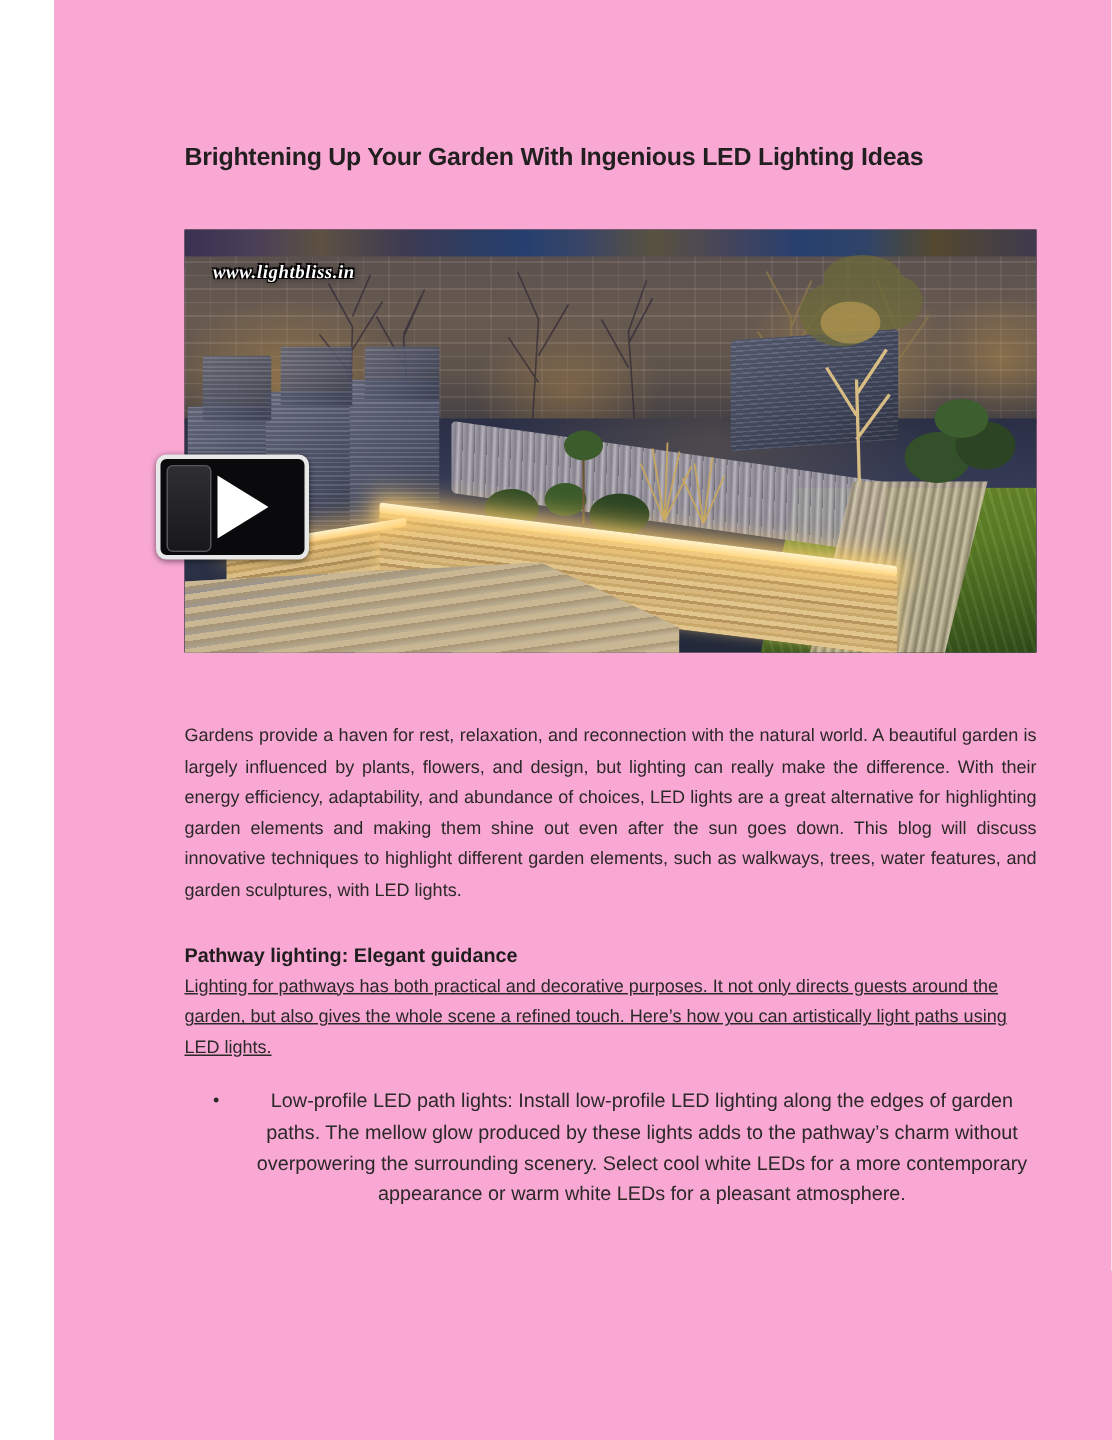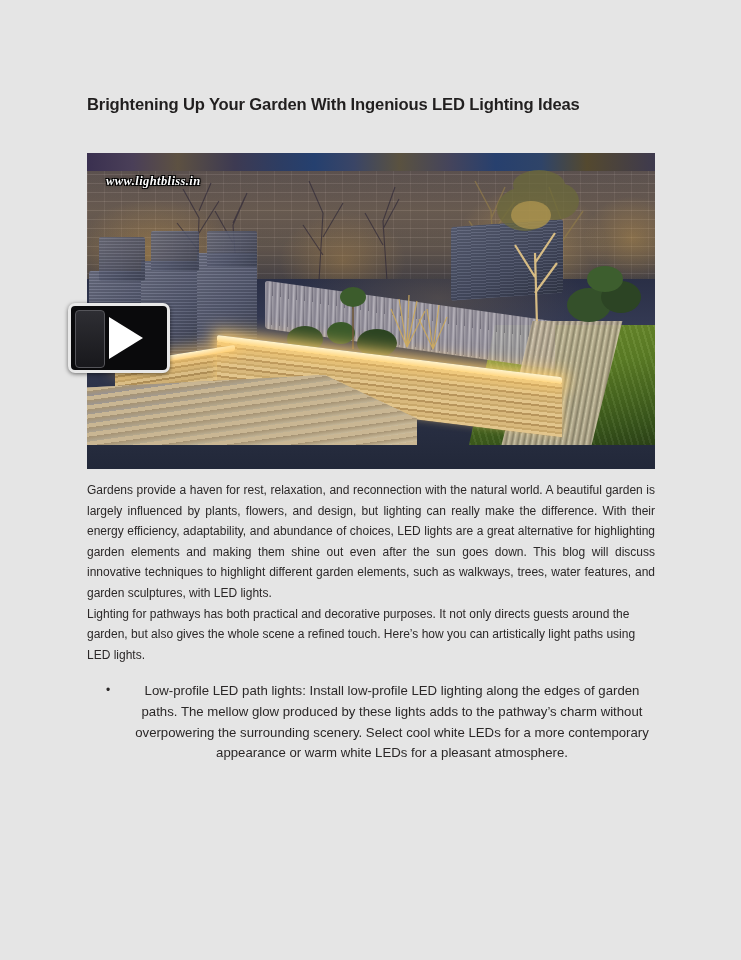--- a/index.html
+++ b/index.html
@@ -14,21 +14,22 @@
     height: 960px;
     position: relative;
     font-family: "Liberation Sans", sans-serif;
     color: #231f20;
     overflow: hidden;
   }
 
   .page {
     position: absolute;
     inset: 0;
-    background: #e5e5e5;
+    background: #f9a8d4;
+    margin-left: 36px;
   }
 
   
   .doc-title {
     position: absolute;
     left: 87px;
     top: 84px;
     width: 580px;
     font-size: 16.6px;
     font-weight: bold;
@@ -36,21 +37,21 @@
     color: #211f1f;
     line-height: 1.25;
   }
 
   
   .figure {
     position: absolute;
     left: 87px;
     top: 153px;
     width: 568px;
-    height: 316px;
+    height: 282px;
   }
 
   .photo {
     position: absolute;
     inset: 0;
     overflow: hidden;
     background: #12121e;
   }
 
   
@@ -308,20 +309,21 @@
   }
   p.para {
     margin: 0;
     font-size: 12px;
     line-height: 20.6px;
     text-align: justify;
     color: #2b2828;
   }
   p.para.ragged {
     text-align: left;
+    text-decoration: underline;
   }
   .subhead {
     margin: 23px 0 0 0;
     font-size: 13.2px;
     font-weight: bold;
     color: #1f1d1d;
     line-height: 20px;
   }
   .para-2 {
     margin-top: 17px;
@@ -435,20 +437,21 @@
 
     <div class="play-overlay" role="button" aria-label="Play video">
       <span class="play-triangle"></span>
     </div>
   </figure>
 
   <div class="body-col">
 
     <p class="para">Gardens provide a haven for rest, relaxation, and reconnection with the natural world. A beautiful garden is largely influenced by plants, flowers, and design, but lighting can really make the difference. With their energy efficiency, adaptability, and abundance of choices, LED lights are a great alternative for highlighting garden elements and making them shine out even after the sun goes down. This blog will discuss innovative techniques to highlight different garden elements, such as walkways, trees, water features, and garden sculptures, with LED lights.</p>
 
+    <h2 class="subhead">Pathway lighting: Elegant guidance</h2>
 
     <p class="para ragged para-2">Lighting for pathways has both practical and decorative purposes. It not only directs guests around the garden, but also gives the whole scene a refined touch. Here’s how you can artistically light paths using LED lights.</p>
 
     <ul class="bullets">
       <li>Low-profile LED path lights: Install low-profile LED lighting along the edges of garden paths. The mellow glow produced by these lights adds to the pathway’s charm without overpowering the surrounding scenery. Select cool white LEDs for a more contemporary appearance or warm white LEDs for a pleasant atmosphere.</li>
     </ul>
   </div>
 
 </div>
 

